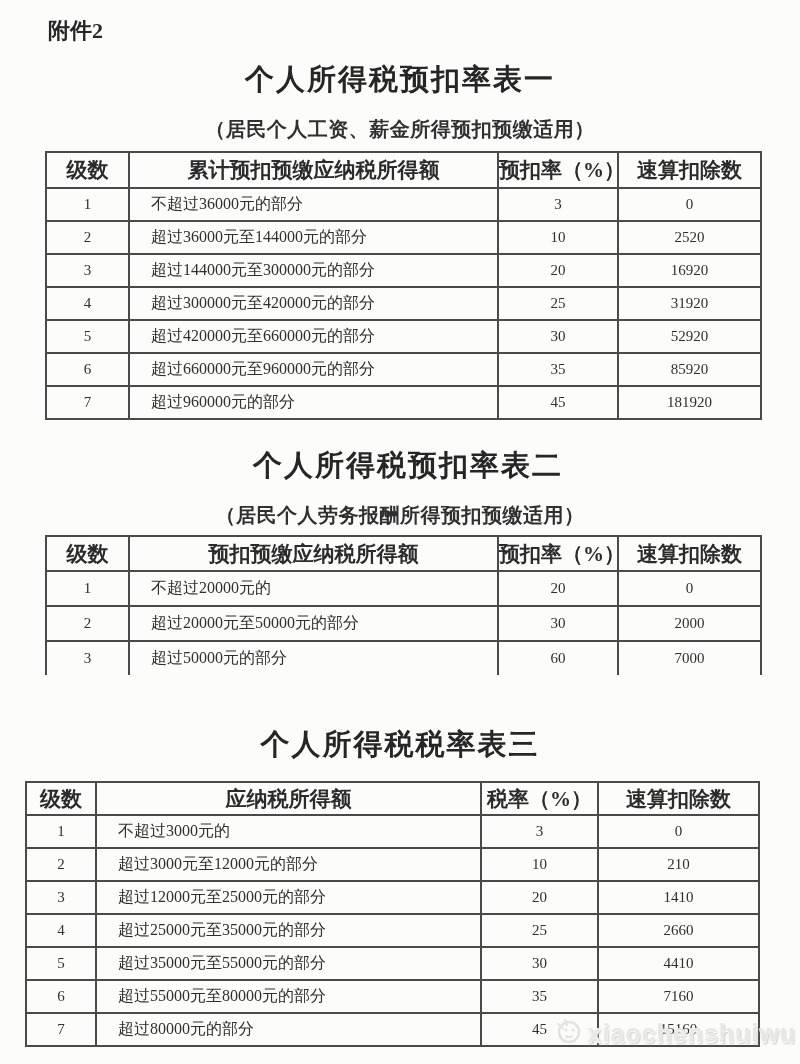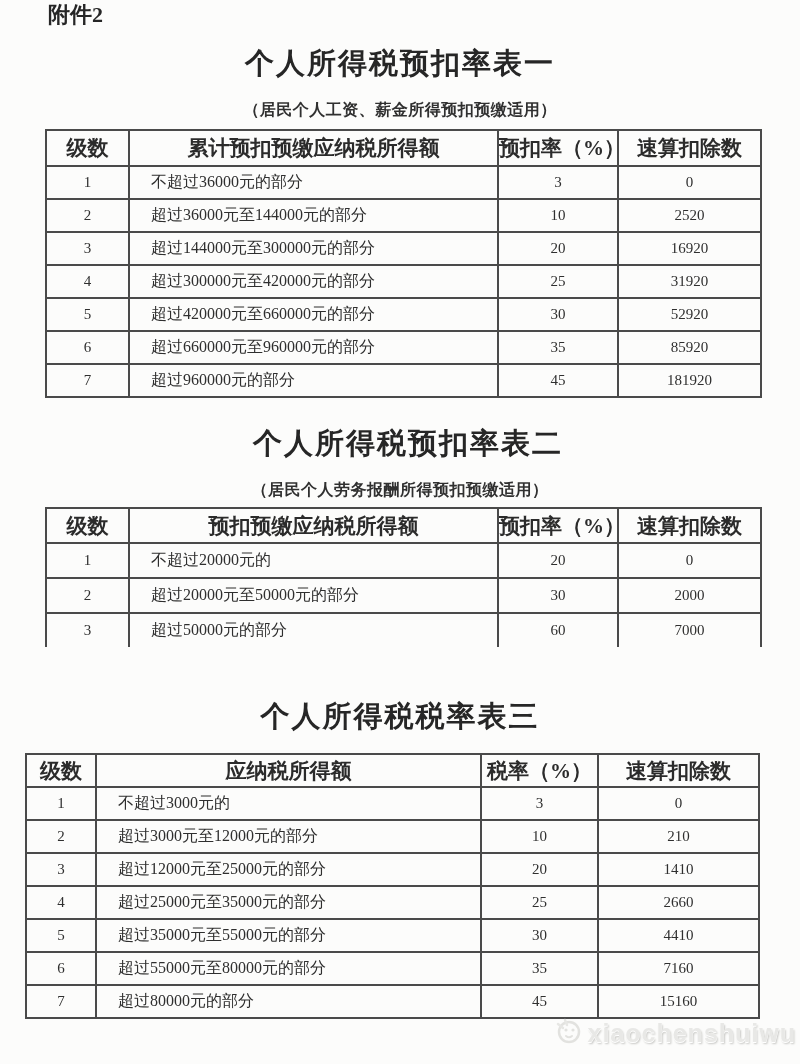--- a/index.html
+++ b/index.html
@@ -11,40 +11,41 @@
     position: relative;
     width: 800px;
     height: 1064px;
     margin: 0 auto;
     background: #fcfcfb;
     overflow: hidden;
     font-family: "Liberation Serif", serif;
     color: #2f2f2f;
   }
   .attachment {
+    padding-top: 16px;
     margin-left: 48px;
     font-size: 22px;
     font-weight: bold;
     color: #262626;
   }
   .doc-title {
     margin: 16px;
     text-align: center;
     font-size: 29px;
     font-weight: bold;
     letter-spacing: 2px;
     color: #262626;
   }
   .title-1 { margin-top: 14px; }
   .title-2 { margin-top: 26px; padding-left: 16px; }
   .title-3 { margin-top: 50px; }
   .doc-subtitle {
     margin: 0;
     text-align: center;
-    font-size: 16px;
+    font-size: 20px;
     font-weight: bold;
     letter-spacing: 0.5px;
     color: #303030;
   }
   .sub-1 { margin-top: 15px; }
   .sub-2 { margin-top: 12px; }
   .sub-3 { margin-top: 14px; }
   table.tbl {
     border-collapse: collapse;
     table-layout: fixed;

